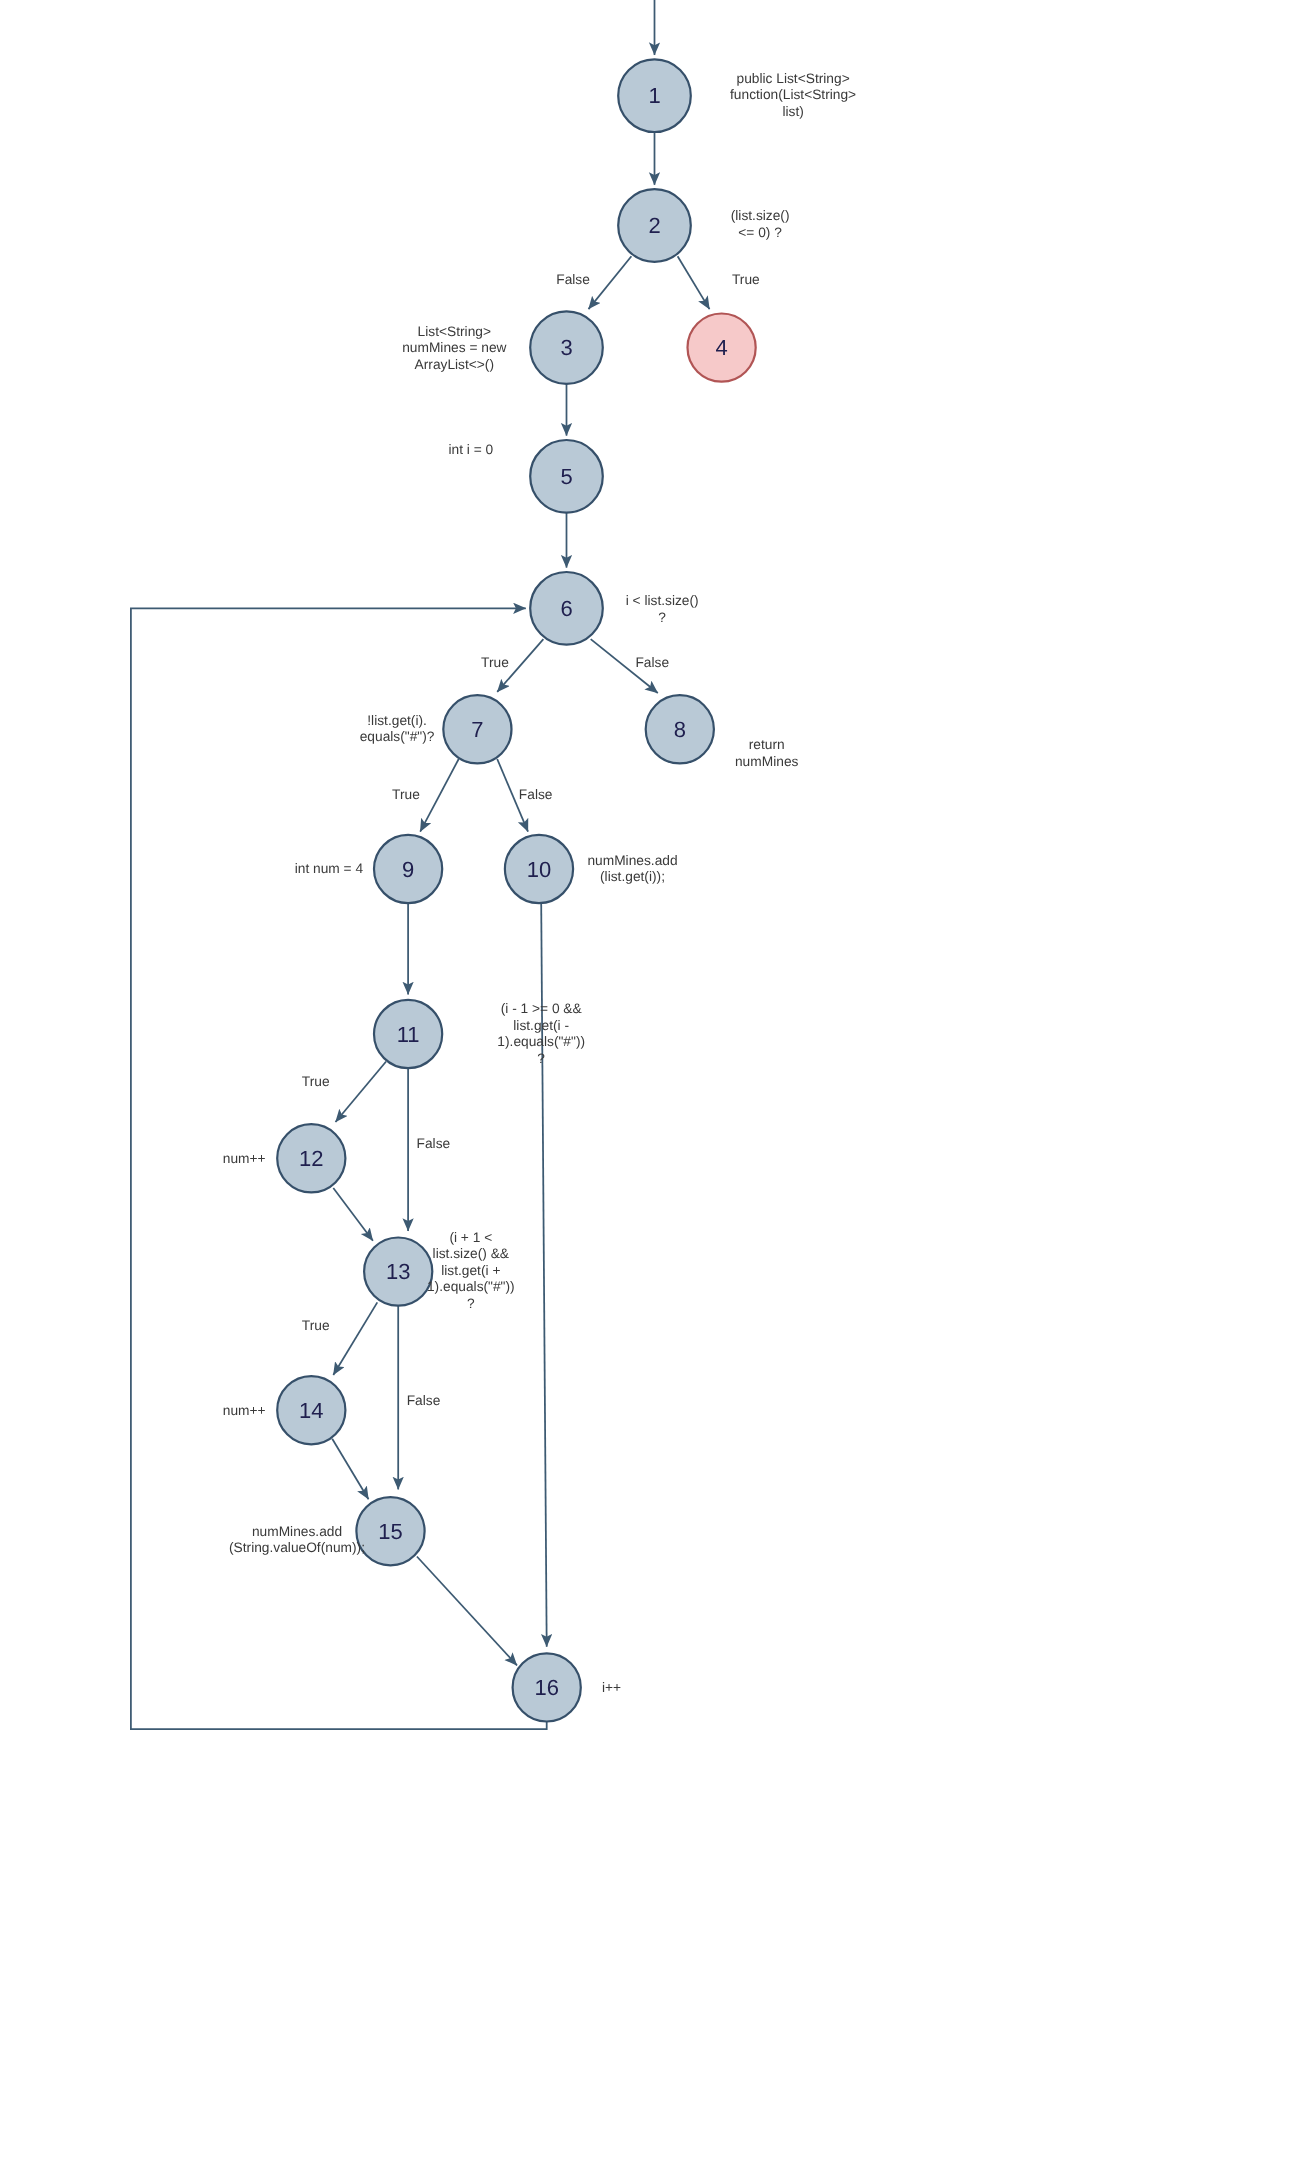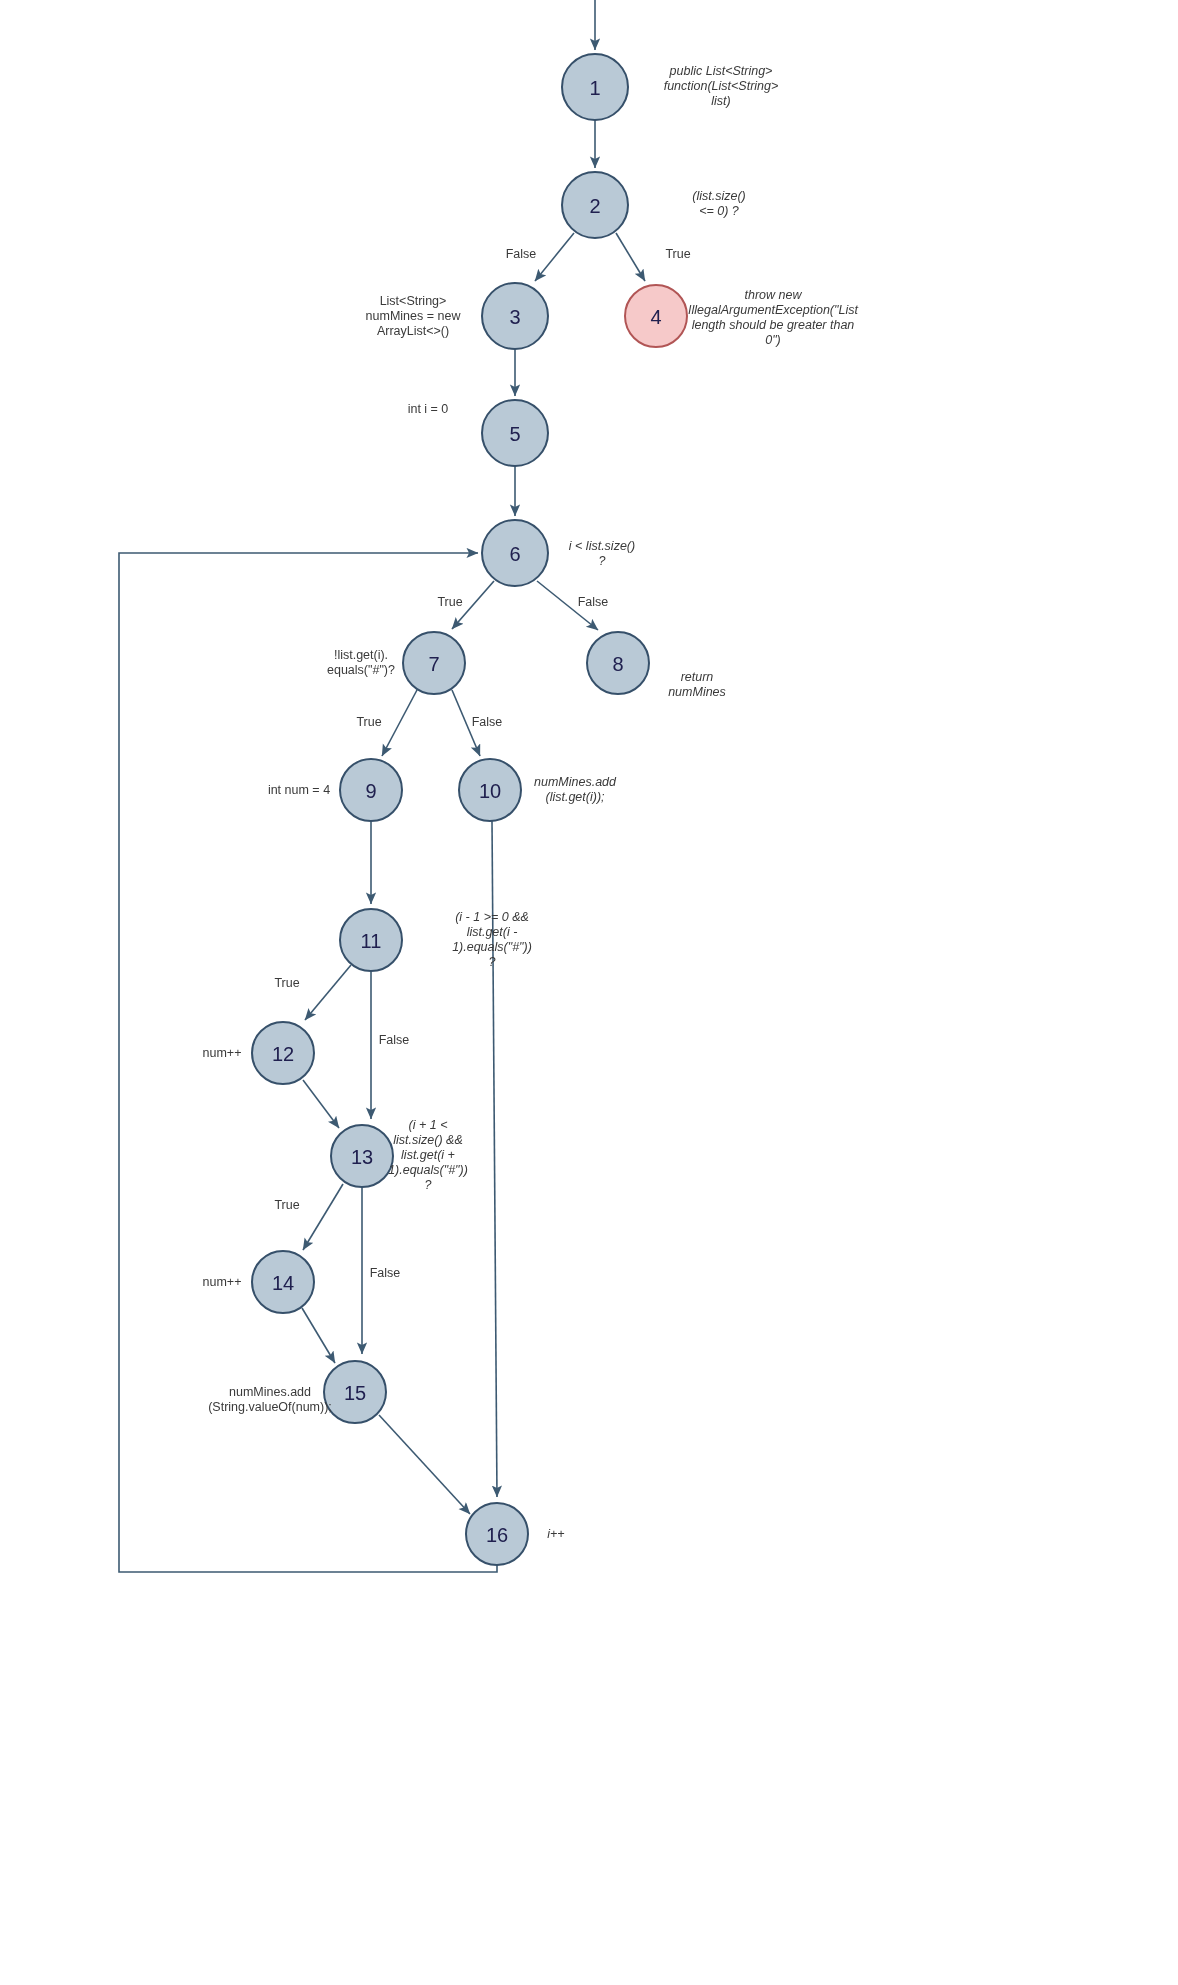--- a/index.html
+++ b/index.html
@@ -59,21 +59,20 @@
     color: #3a3a3a;
     font-family: "Liberation Sans", sans-serif;
     font-size: 12.5px;
     line-height: 15px;
     text-align: center;
     white-space: pre-line;
     pointer-events: none;
   }
   .node-label.right {
     text-align: center;
-    font-style: italic;
   }
   .node-label.left {
     text-align: center;
   }
 </style>
 </head>
 <body>
 
 <div id="canvas">
 
@@ -204,31 +203,27 @@
         <circle class="node-circle node-blue" cx="497" cy="1534" r="31"></circle>
         <text class="node-num" x="497" y="1535">16</text>
       </g>
     </g>
   </svg>
 
   <div class="node-label right" style="left:636px; top:64px; width:170px;">public List&lt;String&gt;
 function(List&lt;String&gt;
 list)</div>
 
-  <div class="node-label right" style="left:664px; top:189px; width:110px;">(list.size()
+  <div class="node-label right" style="left:636px; top:189px; width:110px;">(list.size()
 &lt;= 0) ?</div>
 
   <div class="node-label left" style="left:348px; top:294px; width:130px;">List&lt;String&gt;
 numMines = new
 ArrayList&lt;&gt;()</div>
 
-  <div class="node-label right" style="left:688px; top:288px; width:170px;">throw new
-IllegalArgumentException("List
-length should be greater than
-0")</div>
 
   <div class="node-label left" style="left:380px; top:402px; width:96px;">int i = 0</div>
 
   <div class="node-label right" style="left:552px; top:539px; width:100px;">i &lt; list.size()
 ?</div>
 
   <div class="node-label left" style="left:320px; top:648px; width:82px;">!list.get(i).
 equals("#")?</div>
 
   <div class="node-label right" style="left:652px; top:648px; width:90px;margin-top:22px;">return

